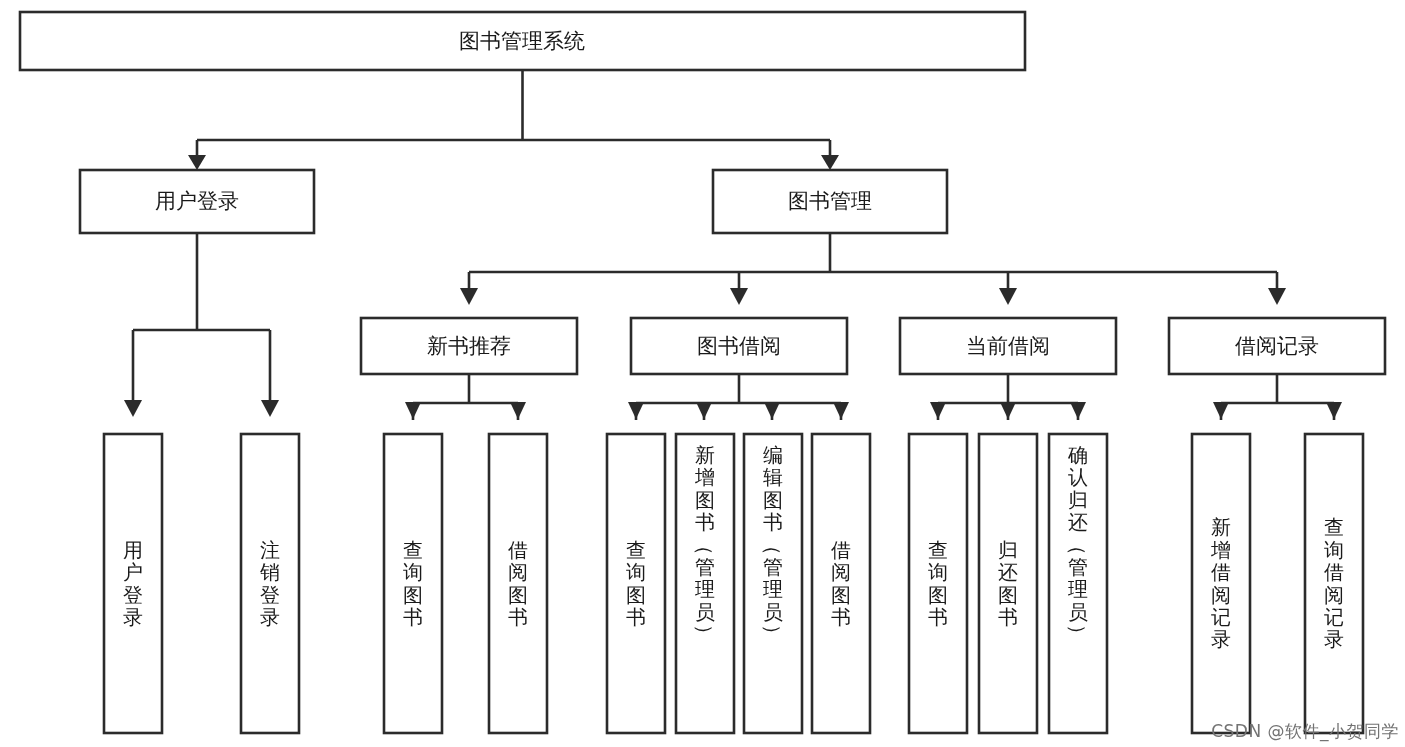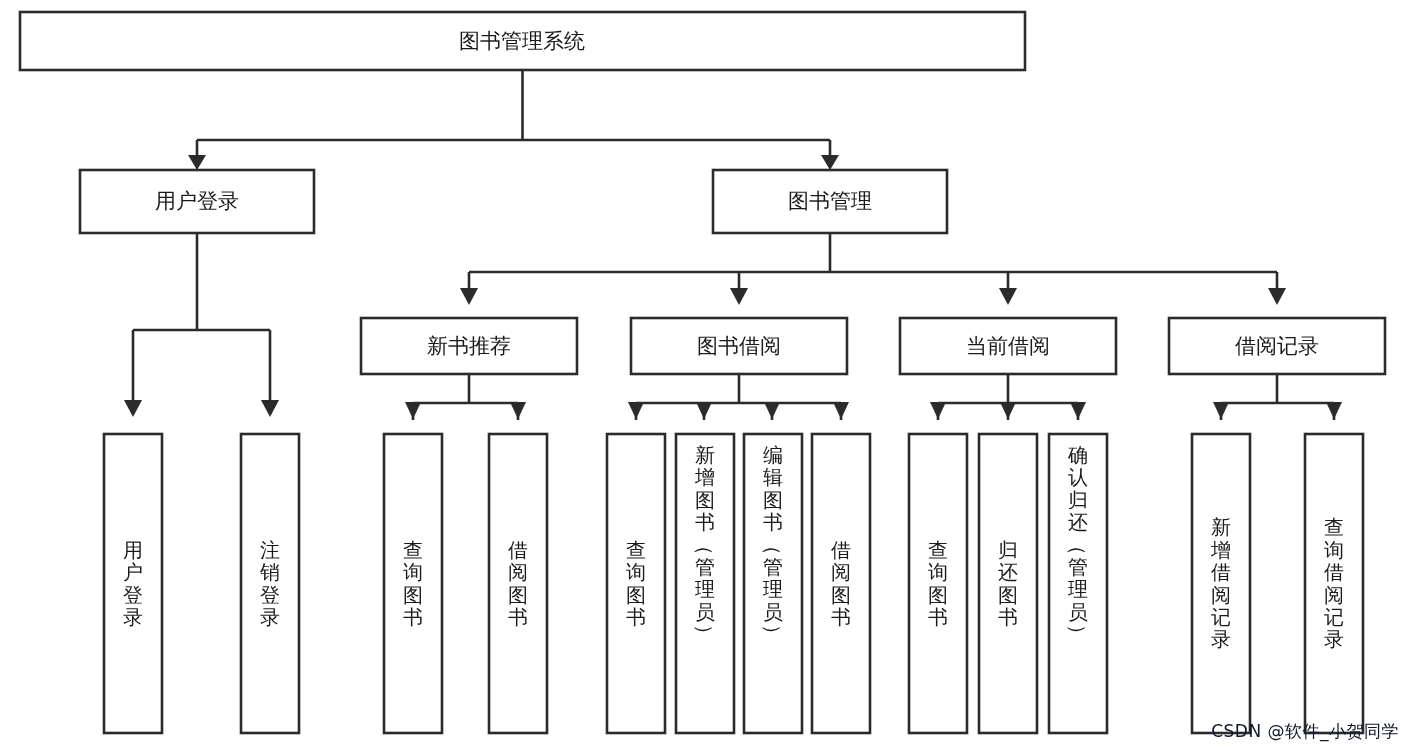--- a/index.html
+++ b/index.html
@@ -68,21 +68,21 @@
   }
   .vert-char.paren {
     transform: rotate(90deg);
   }
   .watermark {
     position: absolute;
     right: 6px;
     bottom: 4px;
     font-family: "DejaVu Sans", "Liberation Sans", sans-serif;
     font-size: 17px;
-    color: #0f172a;
+    color: #737373;
     letter-spacing: 0.5px;
     white-space: nowrap;
   }
 </style>
 </head>
 <body>
 
 <div id="diagram-root">
 
   <svg id="tree-svg" viewBox="0 0 1405 747">

